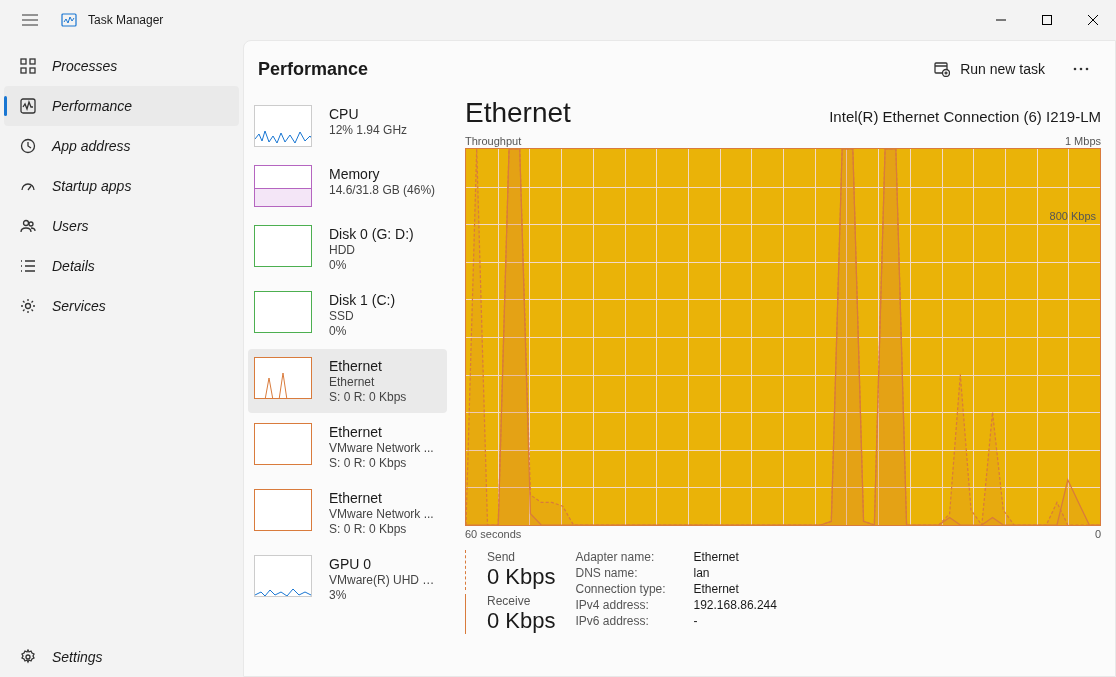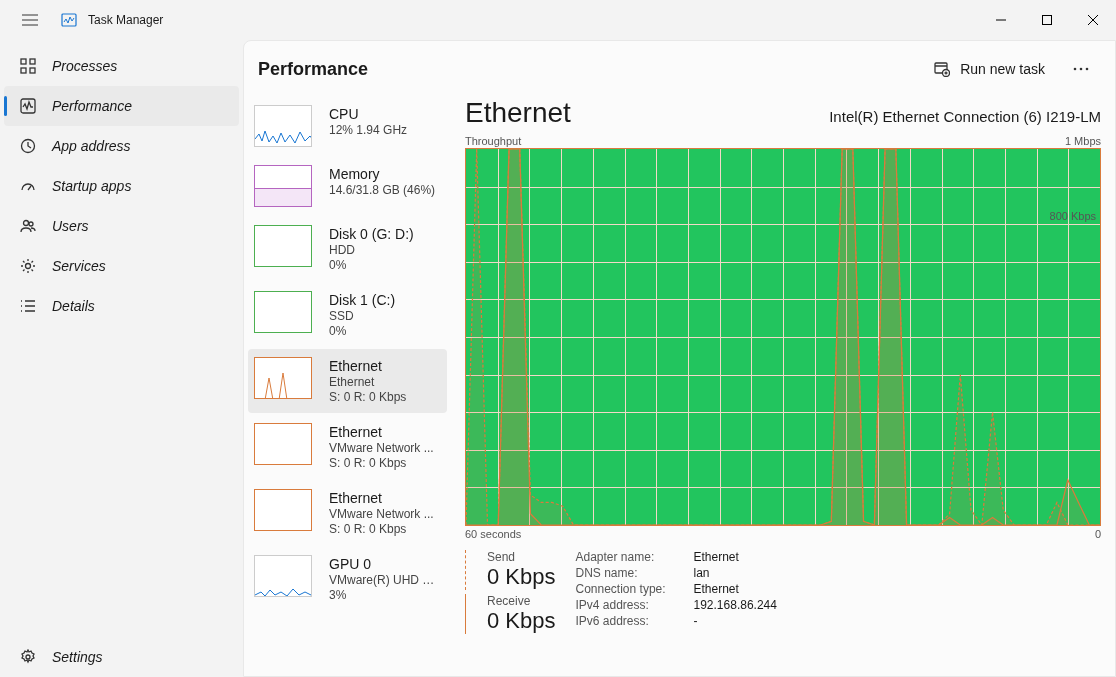--- a/index.html
+++ b/index.html
@@ -29,21 +29,21 @@
   .perf-item.selected{background:#eaeaea;}
   .thumb{width:58px;height:42px;border:1px solid #ccc;background:#fff;flex-shrink:0;position:relative;overflow:hidden;}
   .perf-text{flex:1;min-width:0;}
   .perf-title{font-size:14px;line-height:18px;}
   .perf-sub{font-size:12px;color:#444;line-height:15px;white-space:nowrap;overflow:hidden;text-overflow:ellipsis;}
   .detail{flex:1;padding:0 14px 10px 14px;display:flex;flex-direction:column;overflow:hidden;}
   .detail-header{display:flex;align-items:baseline;justify-content:space-between;}
   .detail-title{font-size:28px;font-weight:400;}
   .detail-adapter{font-size:15px;}
   .chart-labels{display:flex;justify-content:space-between;font-size:11px;color:#555;margin-top:6px;}
-  .chart{border:1px solid #d97b3c;height:378px;position:relative;background:#22c55e;margin-top:1px;}
+  .chart{border:1px solid #d97b3c;height:378px;position:relative;background:#eab308;margin-top:1px;}
   .chart-grid-v{position:absolute;top:0;bottom:0;width:1px;background:#f2d9c8;}
   .chart-grid-h{position:absolute;left:0;right:0;height:1px;background:#f2d9c8;}
   .marker-line{position:absolute;left:0;right:0;height:1px;background:#d97b3c;}
   .marker-label{position:absolute;right:4px;font-size:11px;color:#555;}
   .chart-bottom-labels{display:flex;justify-content:space-between;font-size:11px;color:#555;margin-top:2px;}
   .stats{display:flex;margin-top:10px;gap:20px;}
   .sr-block{border-left:1px dashed #d97b3c;padding-left:21px;margin-bottom:4px;}
   .sr-label{font-size:12px;color:#555;}
   .sr-value{font-size:22px;}
   .info-grid{display:grid;grid-template-columns:110px auto;row-gap:2px;column-gap:8px;font-size:12px;align-content:start;}
@@ -131,33 +131,33 @@
             <circle cx="6" cy="5" r="2.5"></circle>
             <circle cx="11" cy="6" r="2"></circle>
             <path d="M1 14c0-2.5 2-4 5-4s5 1.5 5 4M11 10c2 0 4 1 4 3"></path>
           </svg>
         </span>
       <span class="nav-label">Users</span>
     </div>
     <div class="nav-item">
       <span class="nav-icon">
           <svg width="16" height="16" viewBox="0 0 16 16" fill="none" stroke="#333" stroke-width="1.3">
+            <path d="M5 3h10M5 8h10M5 13h10M1 3h1M1 8h1M1 13h1"></path>
+          </svg>
+        </span>
+      <span class="nav-label">Details</span>
+    </div>
+    <div class="nav-item">
+      <span class="nav-icon">
+          <svg width="16" height="16" viewBox="0 0 16 16" fill="none" stroke="#333" stroke-width="1.3">
             <circle cx="8" cy="8" r="2.5"></circle>
             <path d="M8 1v2M8 13v2M1 8h2M13 8h2M3 3l1.5 1.5M11.5 11.5L13 13M13 3l-1.5 1.5M4.5 11.5L3 13"></path>
           </svg>
         </span>
       <span class="nav-label">Services</span>
-    </div>
-    <div class="nav-item">
-      <span class="nav-icon">
-          <svg width="16" height="16" viewBox="0 0 16 16" fill="none" stroke="#333" stroke-width="1.3">
-            <path d="M5 3h10M5 8h10M5 13h10M1 3h1M1 8h1M1 13h1"></path>
-          </svg>
-        </span>
-      <span class="nav-label">Details</span>
     </div>
     <div class="sidebar-spacer"></div>
     <div class="nav-item">
       <span class="nav-icon">
           <svg width="16" height="16" viewBox="0 0 16 16" fill="none" stroke="#333" stroke-width="1.3">
             <circle cx="8" cy="8" r="2"></circle>
             <path d="M8 1l1 2 2-1 1 2 2 1-1 2 1 2-2 1-1 2-2-1-1 2-1-2-2 1-1-2-2-1 1-2-1-2 2-1 1-2 2 1z"></path>
           </svg>
         </span>
       <span class="nav-label">Settings</span>

